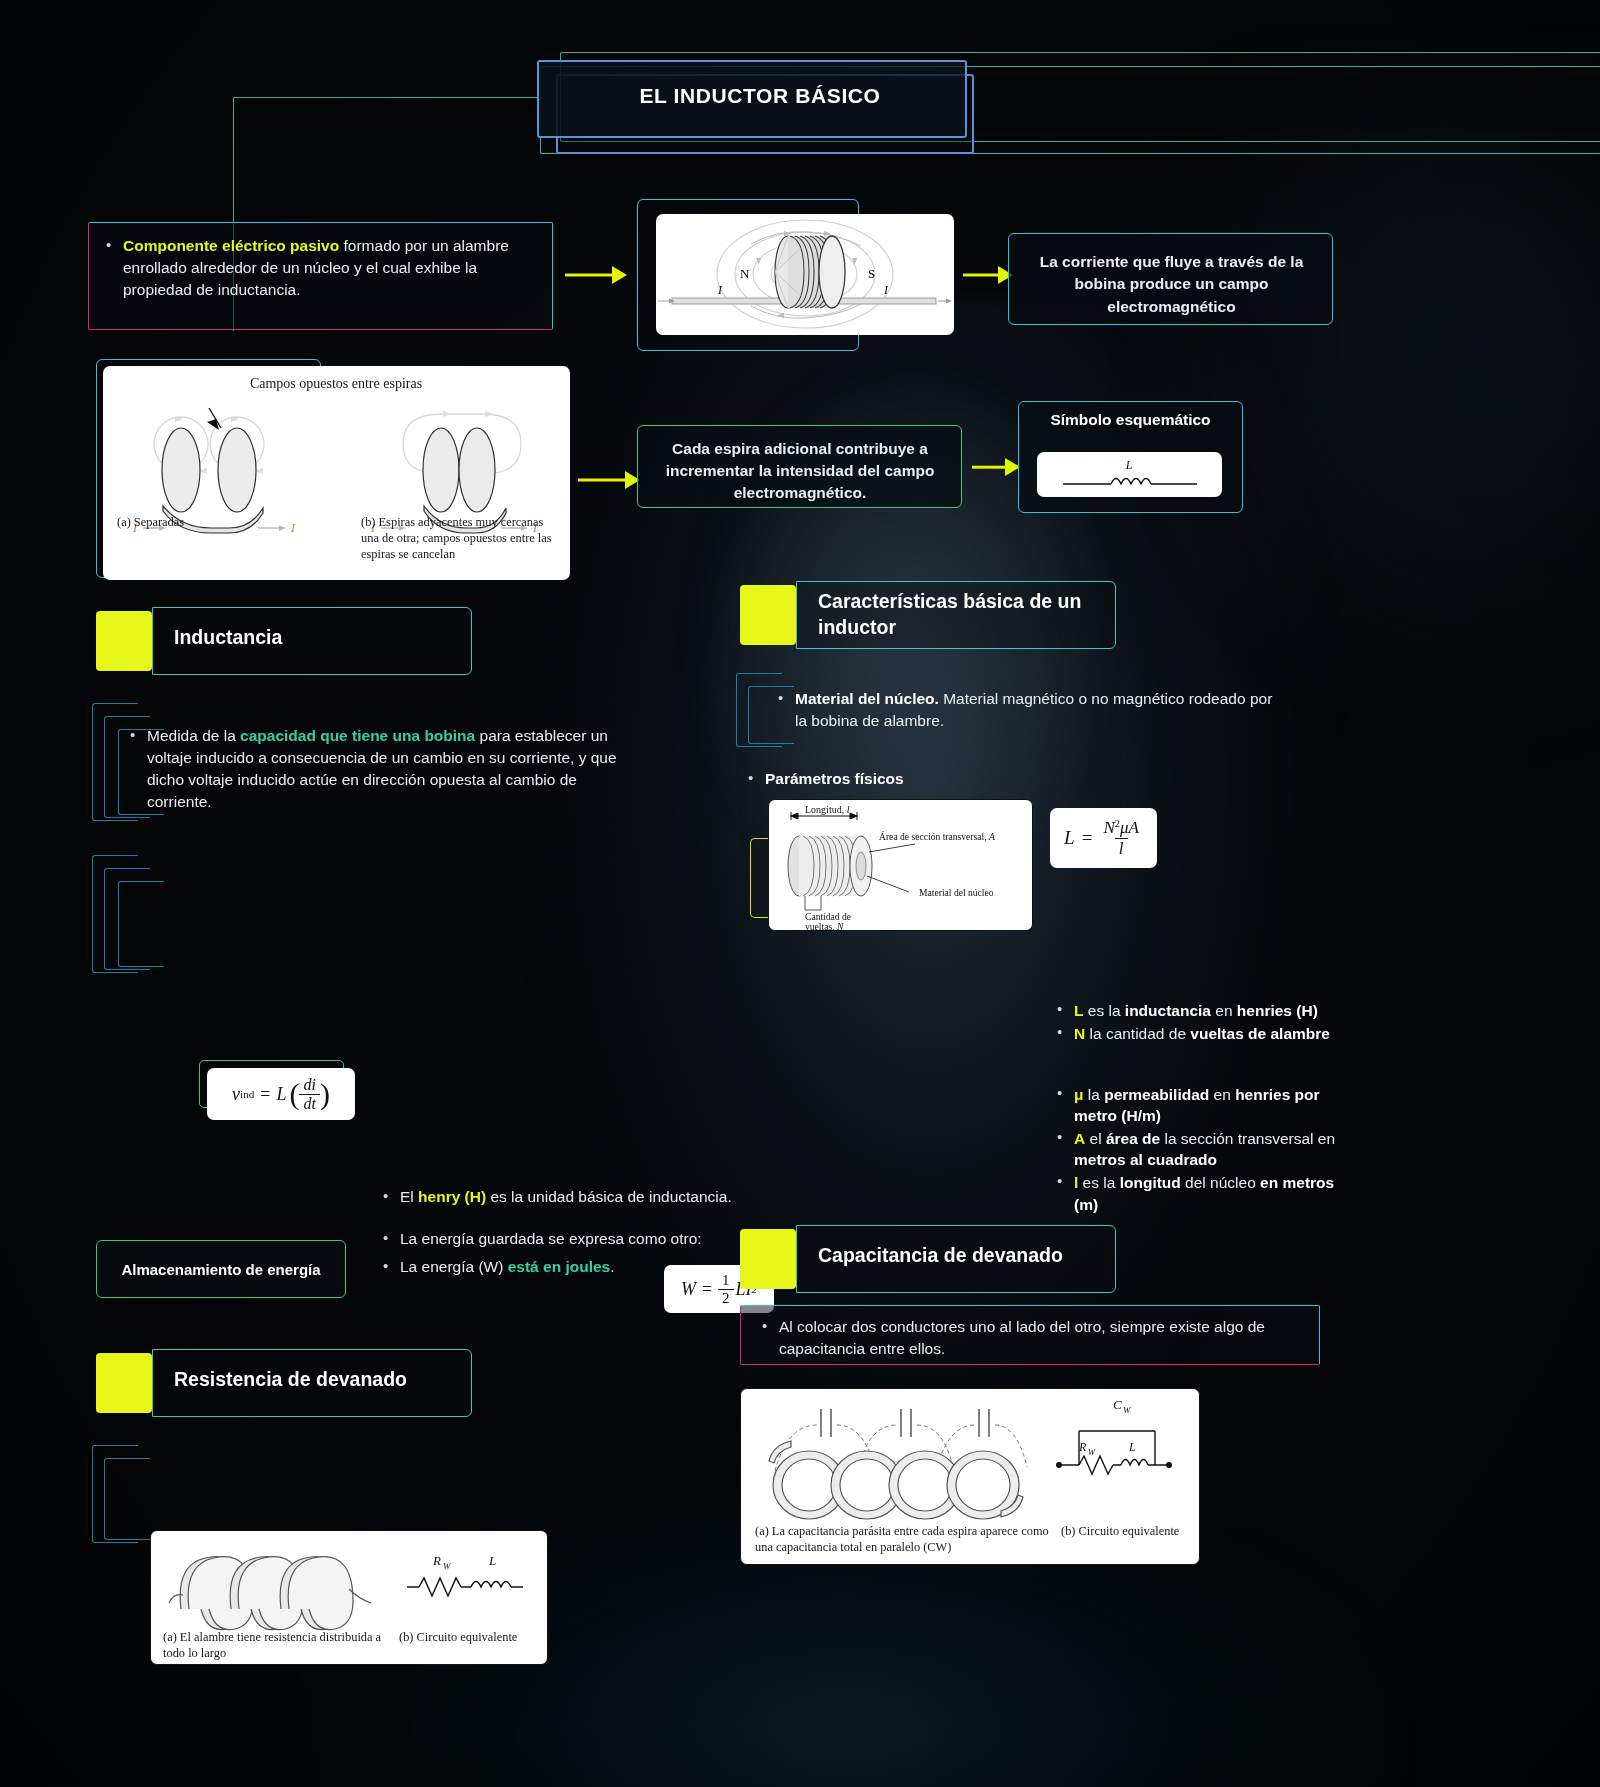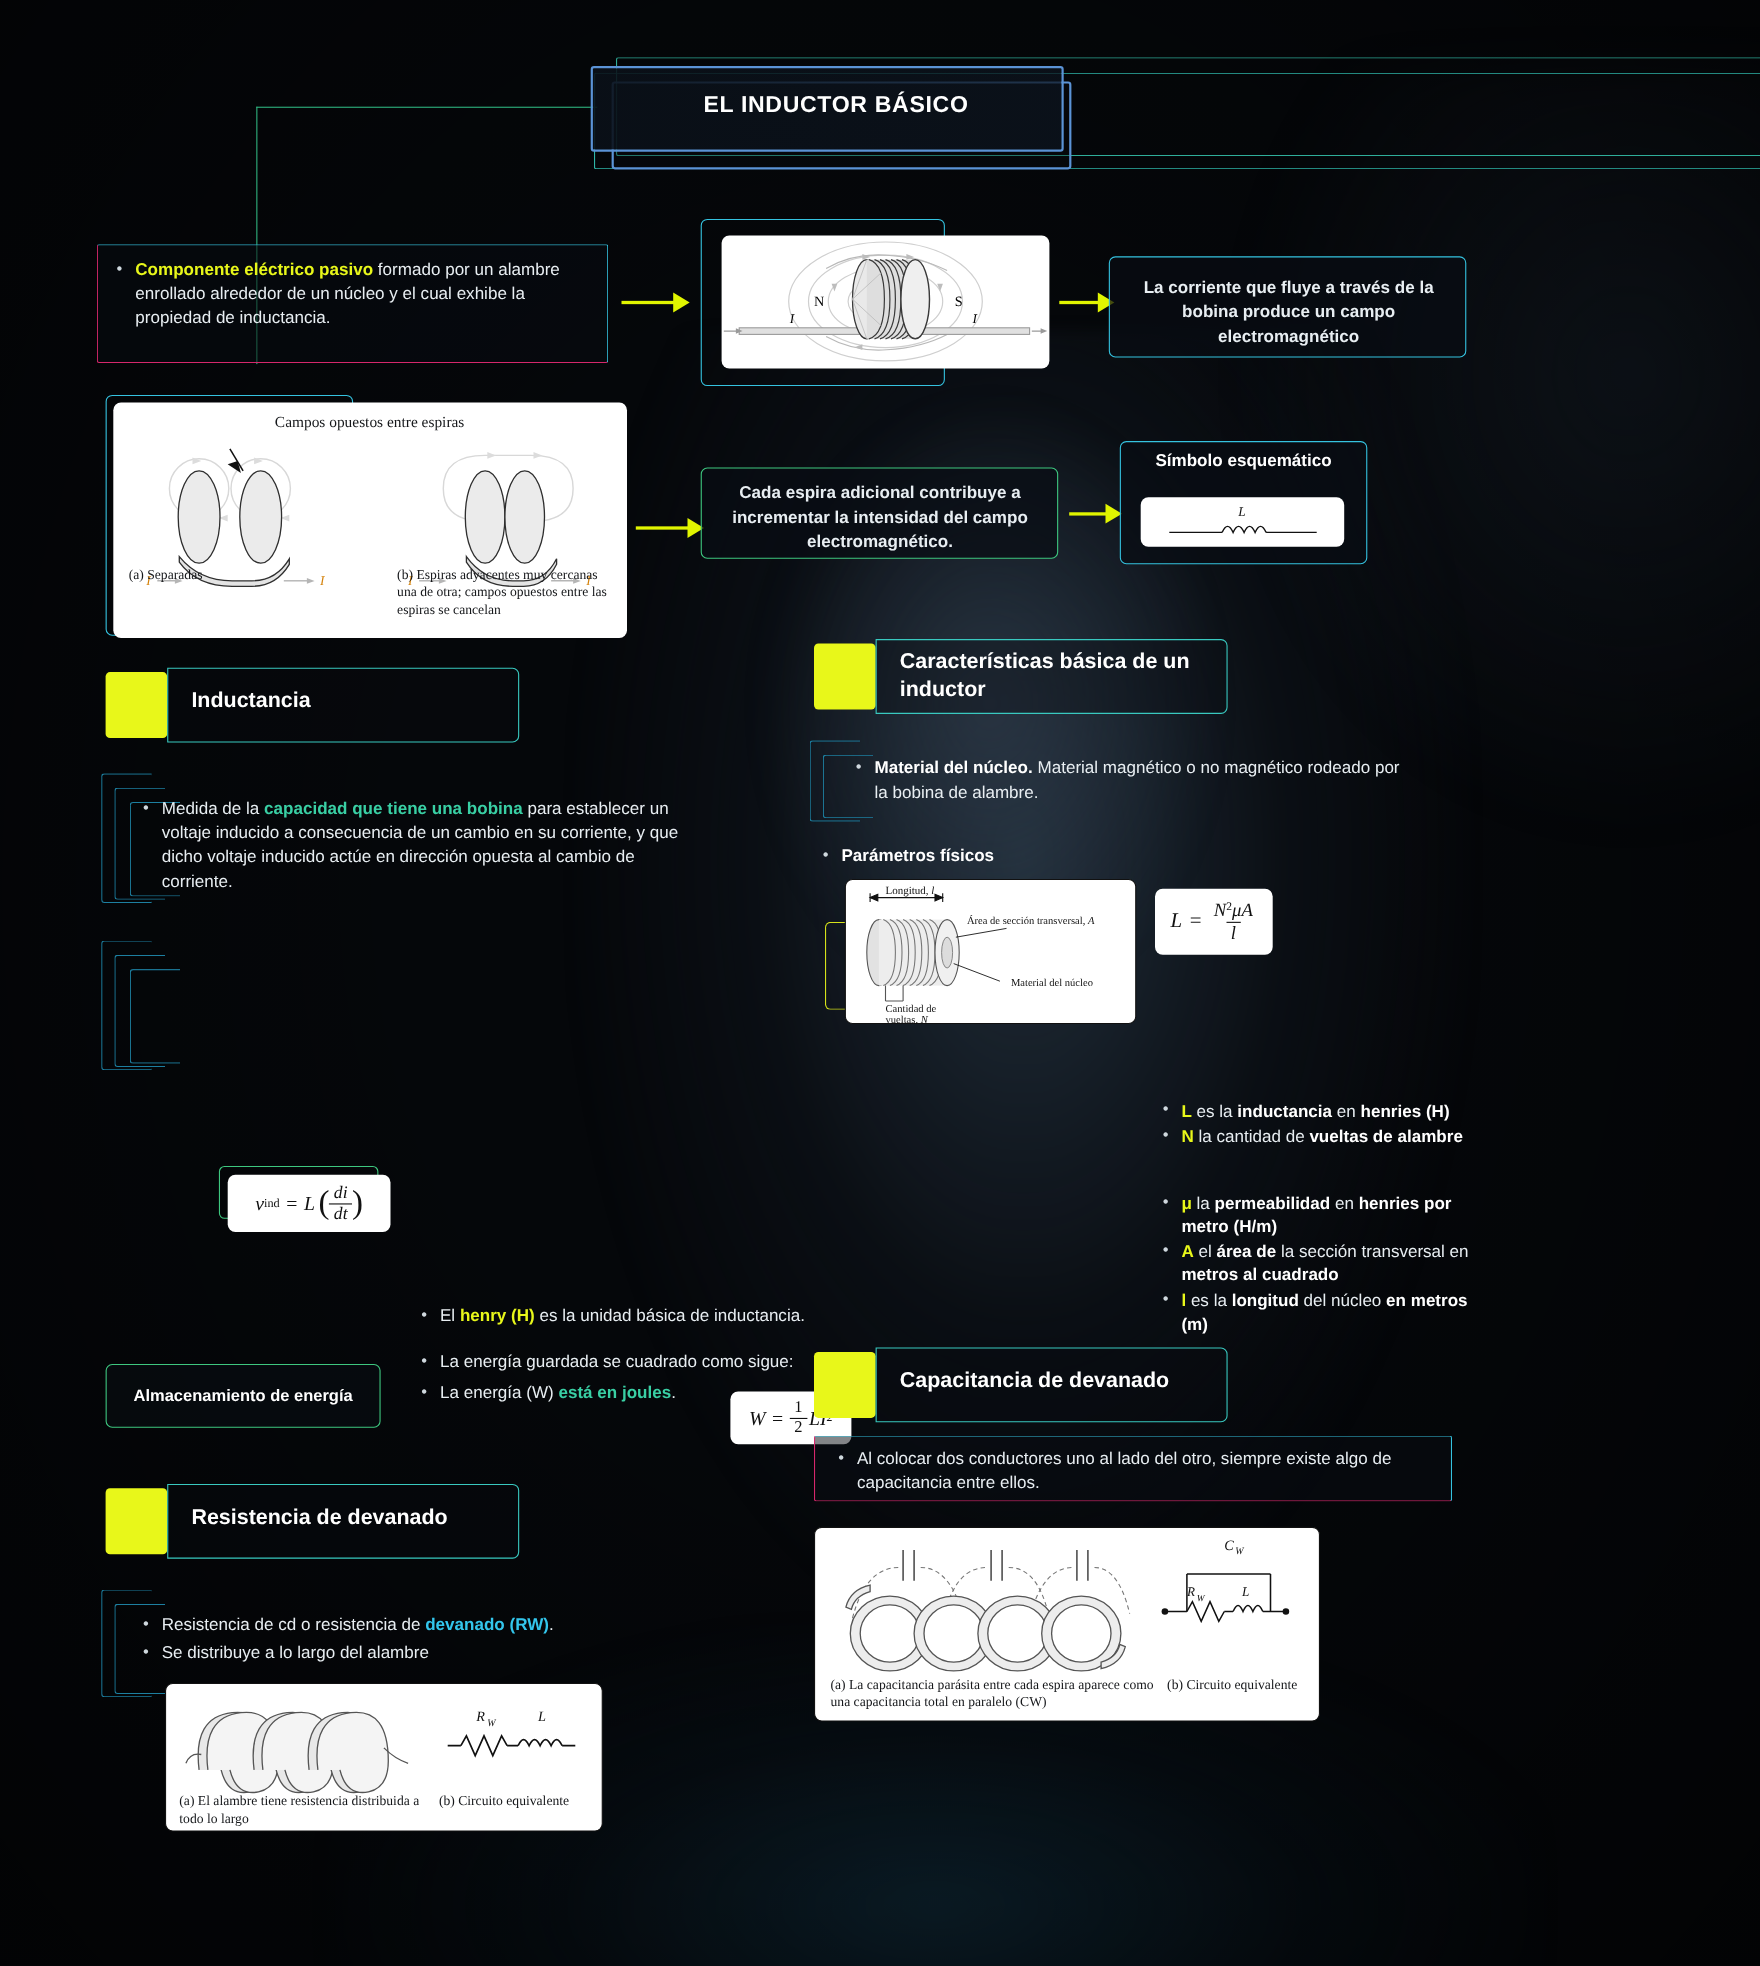--- a/index.html
+++ b/index.html
@@ -338,21 +338,21 @@
     </span>
     <span style="font-size:30px;">)</span>
   </div>
 
   <ul class="bl txt" style="position:absolute; left:381px; top:1186px; width:430px;">
     <li><span>El </span><span class="b-y">henry (H)</span><span> es la unidad básica de inductancia.</span></li>
   </ul>
 
   <div class="chip" style="left:96px; top:1240px; width:250px; height:58px;">Almacenamiento de energía</div>
   <ul class="bl txt" style="position:absolute; left:381px; top:1228px; width:360px;">
-    <li style="margin-bottom:6px;"><span>La energía guardada se cuadrado como sigue:</span></li>
+    <li style="margin-bottom:6px;"><span>La energía guardada se expresa como otro:</span></li>
     <li><span>La energía (W) </span><span class="b-teal-t">está en joules</span><span>.</span></li>
   </ul>
   <div class="formula" style="left:664px; top:1265px; width:110px; height:48px; font-size:18px;">
     <span class="it">W</span>
     <span style="margin:0 6px;">=</span>
     <span class="frac" style="font-size:15px;">
       <span class="num">1</span>
       <span class="den">2</span>
     </span>
     <span class="it" style="margin-left:2px;">LI</span>
@@ -361,24 +361,20 @@
 
   <div class="sec" style="left:96px; top:1353px; width:380px;">
     <div class="sq"></div>
     <div class="bar" style="width:320px;"></div>
     <div class="lbl" style="top:14px;">Resistencia de devanado</div>
   </div>
 
   <div class="hook" style="left:92px; top:1445px; width:46px; height:98px;"></div>
   <div class="hook" style="left:104px; top:1458px; width:46px; height:82px;"></div>
 
-  <ul class="bl txt" style="position:absolute; left:128px; top:1467px; width:470px;">
-    <li style="margin-bottom:3px;"><span>Resistencia de cd o resistencia de </span><span class="b-cy">devanado (RW)</span><span>.</span></li>
-    <li><span>Se distribuye a lo largo del alambre</span></li>
-  </ul>
 
   <div class="fig" style="left:150px; top:1530px; width:398px; height:135px; border:1.2px solid #111;">
     <svg width="398" height="100" viewBox="0 0 398 100">
       <g stroke="#555" fill="#e8e8e8" stroke-width="1.2">
         <path d="M30 78 q-6 -48 30 -52 q34 -4 34 44 q0 24 -18 28 q-20 4 -26 -20"></path>
         <path d="M38 78 q-6 -48 30 -52 q34 -4 34 44 q0 24 -18 28 q-20 4 -26 -20" fill="#f4f4f4"></path>
         <path d="M80 78 q-6 -48 30 -52 q34 -4 34 44 q0 24 -18 28 q-20 4 -26 -20"></path>
         <path d="M88 78 q-6 -48 30 -52 q34 -4 34 44 q0 24 -18 28 q-20 4 -26 -20" fill="#f4f4f4"></path>
         <path d="M130 78 q-6 -48 30 -52 q34 -4 34 44 q0 24 -18 28 q-20 4 -26 -20"></path>
         <path d="M138 78 q-6 -48 30 -52 q34 -4 34 44 q0 24 -18 28 q-20 4 -26 -20" fill="#f4f4f4"></path>

